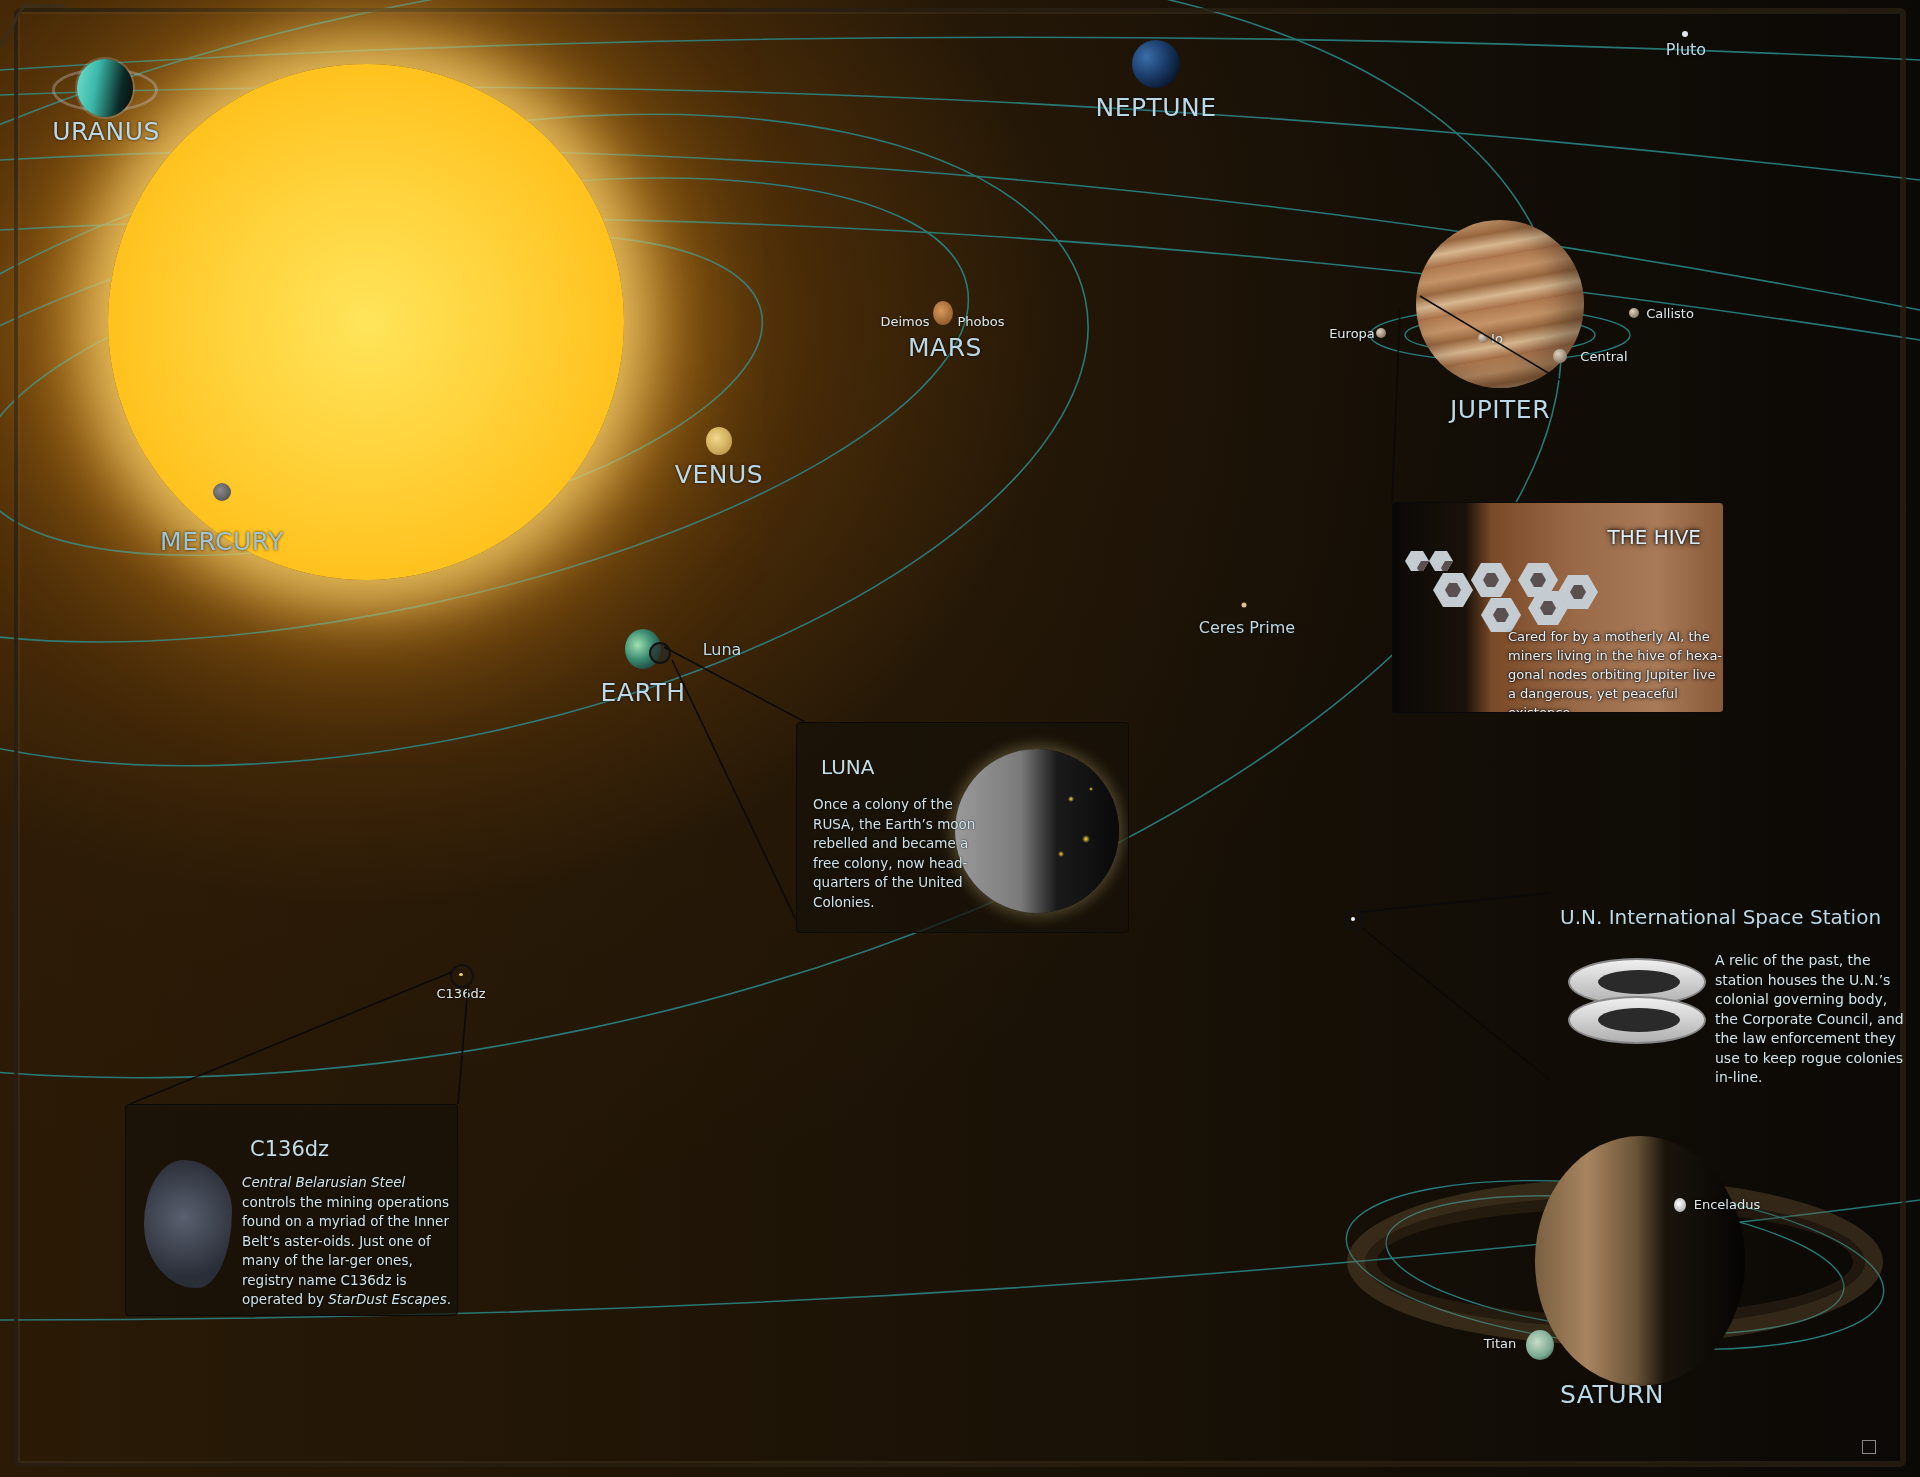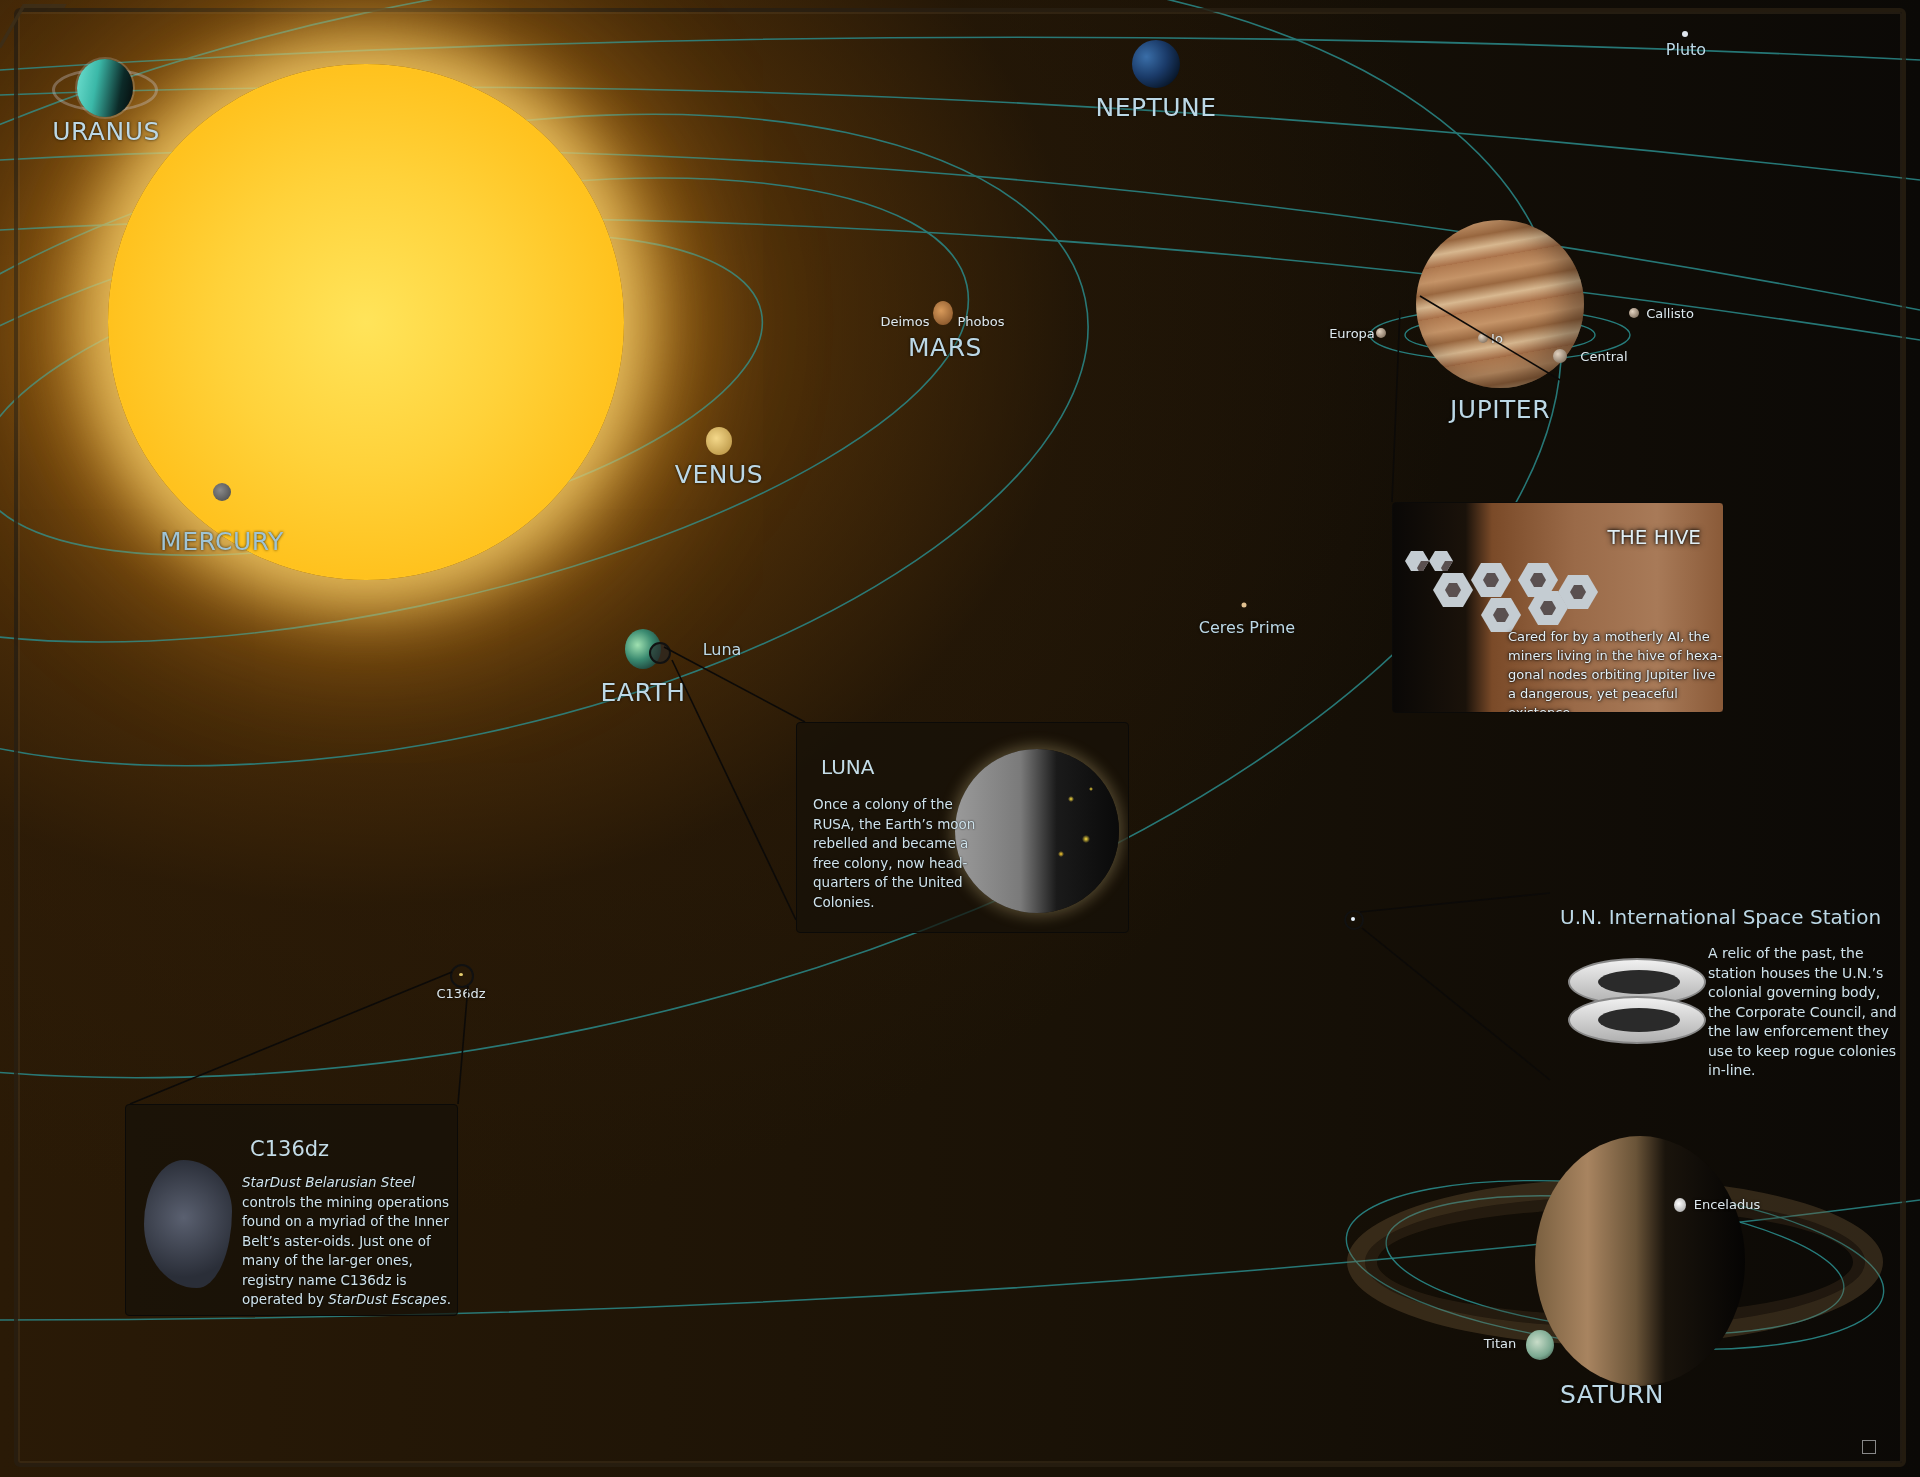--- a/index.html
+++ b/index.html
@@ -203,22 +203,22 @@
     <div class="hex" style="left:36px;top:48px;width:24px;height:20px;"></div>
     <h3>THE HIVE</h3>
     <p>Cared for by a motherly AI, the miners living in the hive of hexa-gonal nodes orbiting Jupiter live a dangerous, yet peaceful existence.</p>
   </div>
 
   <div class="un-title">U.N. International Space Station</div>
   <div class="un-station">
     <div class="un-ring" style="top:8px;"></div>
     <div class="un-ring" style="top:46px;"></div>
   </div>
-  <p class="un-text" style="margin:4px;color:#cfe3ec;font-size:14px;line-height:19.5px;">A relic of the past, the station houses the U.N.’s colonial governing body, the Corporate Council, and the law enforcement they use to keep rogue colonies in-line.</p>
+  <p class="un-text" style="margin:11px;color:#cfe3ec;font-size:14px;line-height:19.5px;">A relic of the past, the station houses the U.N.’s colonial governing body, the Corporate Council, and the law enforcement they use to keep rogue colonies in-line.</p>
 
   <div class="panel c-panel">
     <div class="asteroid"></div>
     <h3>C136dz</h3>
-    <p><i>StarDust Belarusian Steel</i><span> controls the mining operations found on a myriad of the Inner Belt’s aster-oids. Just one of many of the lar-ger ones, registry name C136dz is operated by </span><i>StarDust Escapes</i><span>.</span></p>
+    <p><i>Central Belarusian Steel</i><span> controls the mining operations found on a myriad of the Inner Belt’s aster-oids. Just one of many of the lar-ger ones, registry name C136dz is operated by </span><i>StarDust Escapes</i><span>.</span></p>
   </div>
 
   <div class="watermark"></div>
 </div>
 
 </body></html>

